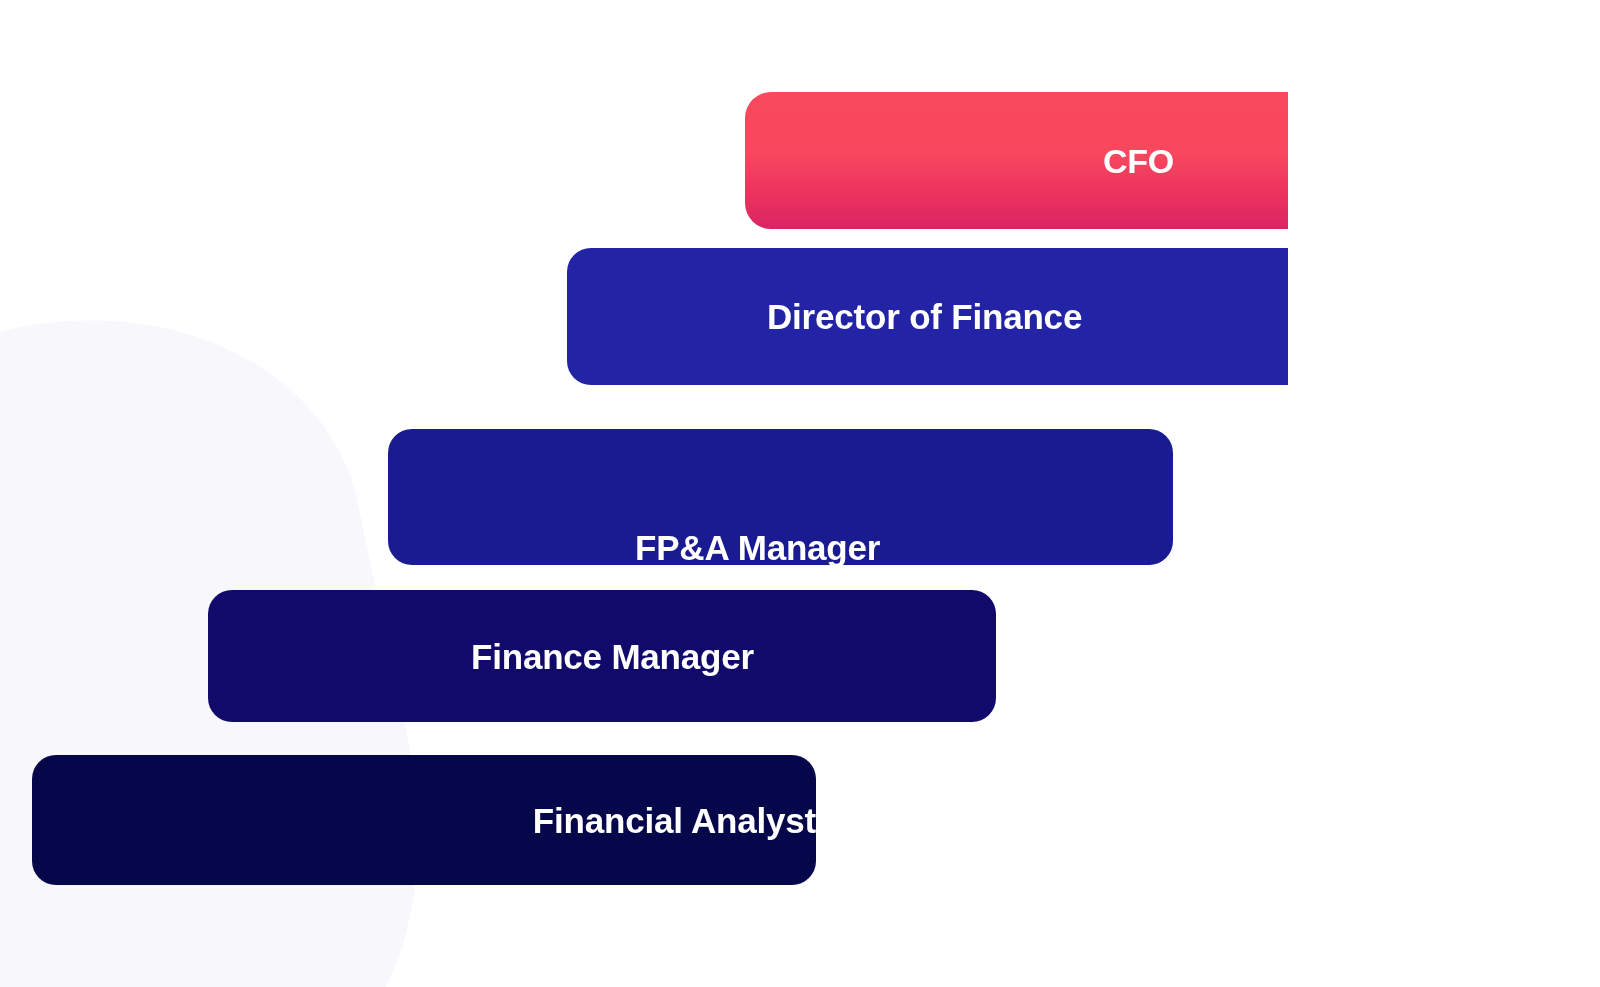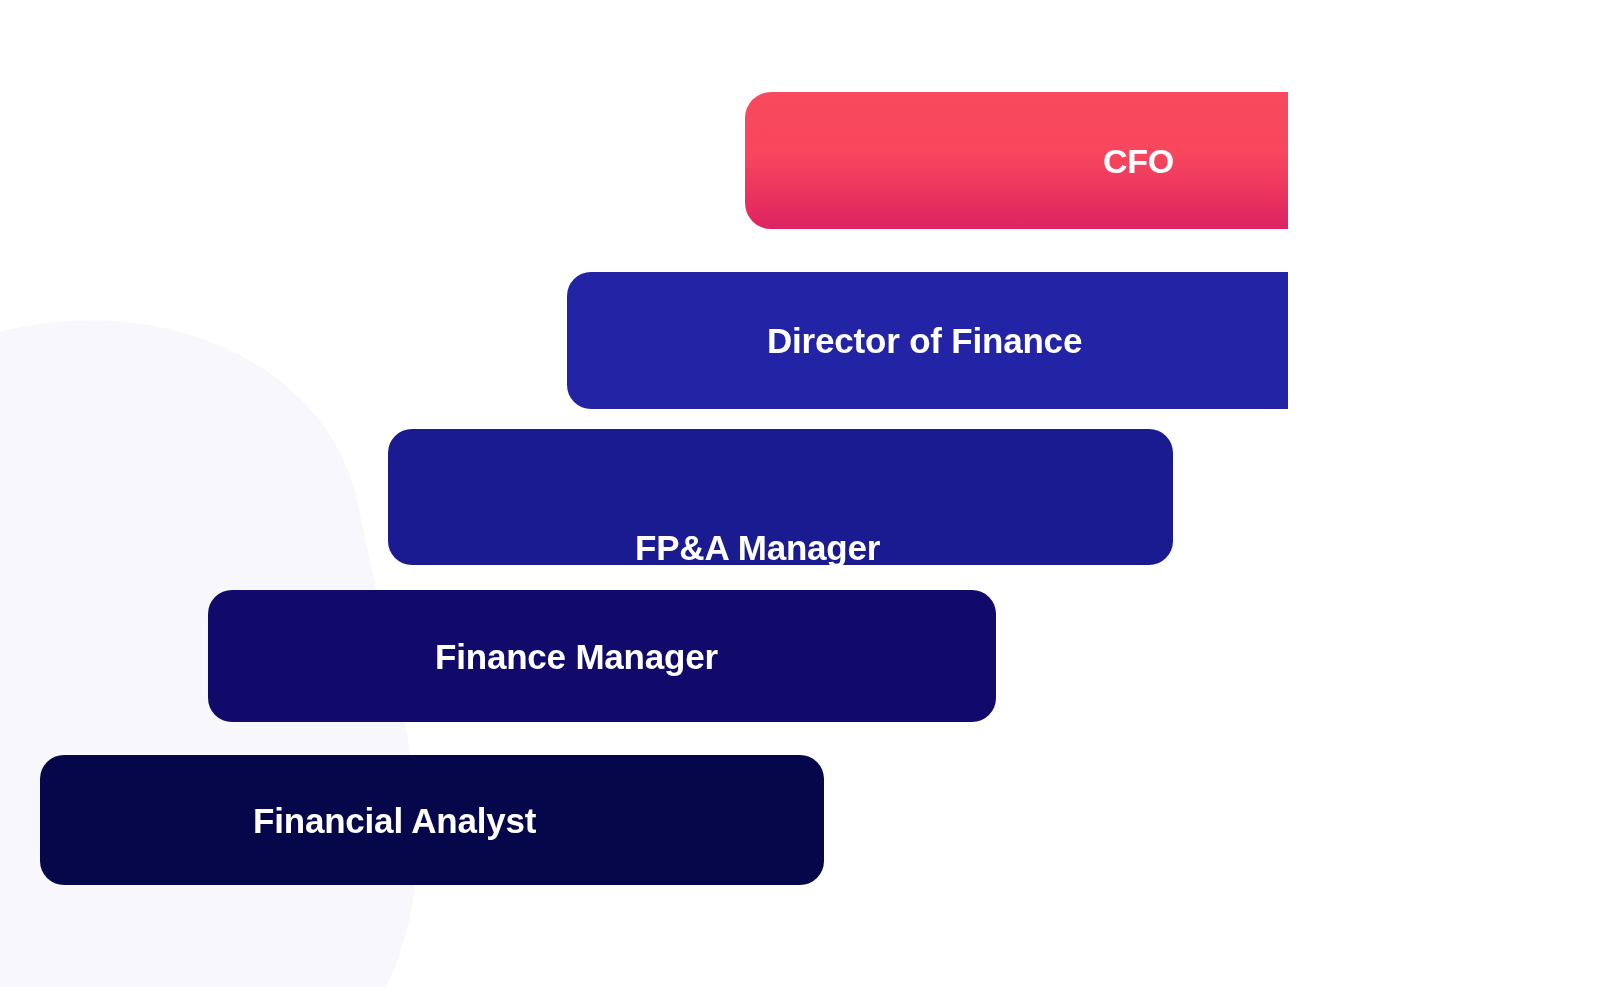--- a/index.html
+++ b/index.html
@@ -60,30 +60,30 @@
   }
 
   
   .level-0 {
     left: 745px;  top: 92px;  width: 787px;  height: 137px;
     border-radius: 26px;
   }
   .level-0 .level-label { font-size: 34px; }
 
   .level-1 {
-    left: 567px;  top: 272px; width: 785px;  height: 137px;
+    left: 567px;  top: 248px; width: 785px;  height: 137px;
   }
   .level-2 {
     left: 388px;  top: 429px; width: 785px;  height: 136px;
   }
   .level-3 {
     left: 208px;  top: 590px; width: 788px;  height: 132px;
   }
   .level-4 {
-    left: 40px;   top: 755px; width: 784px;  height: 130px;
+    left: 32px;   top: 755px; width: 784px;  height: 130px; justify-content: flex-end;
   }
 
   
   .level-0 .level-label { margin: 0 auto; }
   .level-1 .level-label { margin-left: 200px; }
   .level-2 .level-label { margin-left: 247px; }
   .level-3 .level-label { margin-left: 227px; }
   .level-4 .level-label { margin-left: 213px; }
 </style>
 </head>
@@ -100,21 +100,21 @@
     </div>
 
     <div class="level level-1" style="background:#2323A5;">
       <span class="level-label">Director of Finance</span>
     </div>
 
     <div class="level level-2" style="background:#1A1A91;align-items:flex-end;">
       <span class="level-label">FP&amp;A Manager</span>
     </div>
 
-    <div class="level level-3" style="background:#110A6B;">
+    <div class="level level-3" style="background:#110A6B;padding-left:36px;">
       <span class="level-label">Finance Manager</span>
     </div>
 
     <div class="level level-4" style="background:#06064A;">
       <span class="level-label">Financial Analyst</span>
     </div>
 
   </div>
 </div>
 

